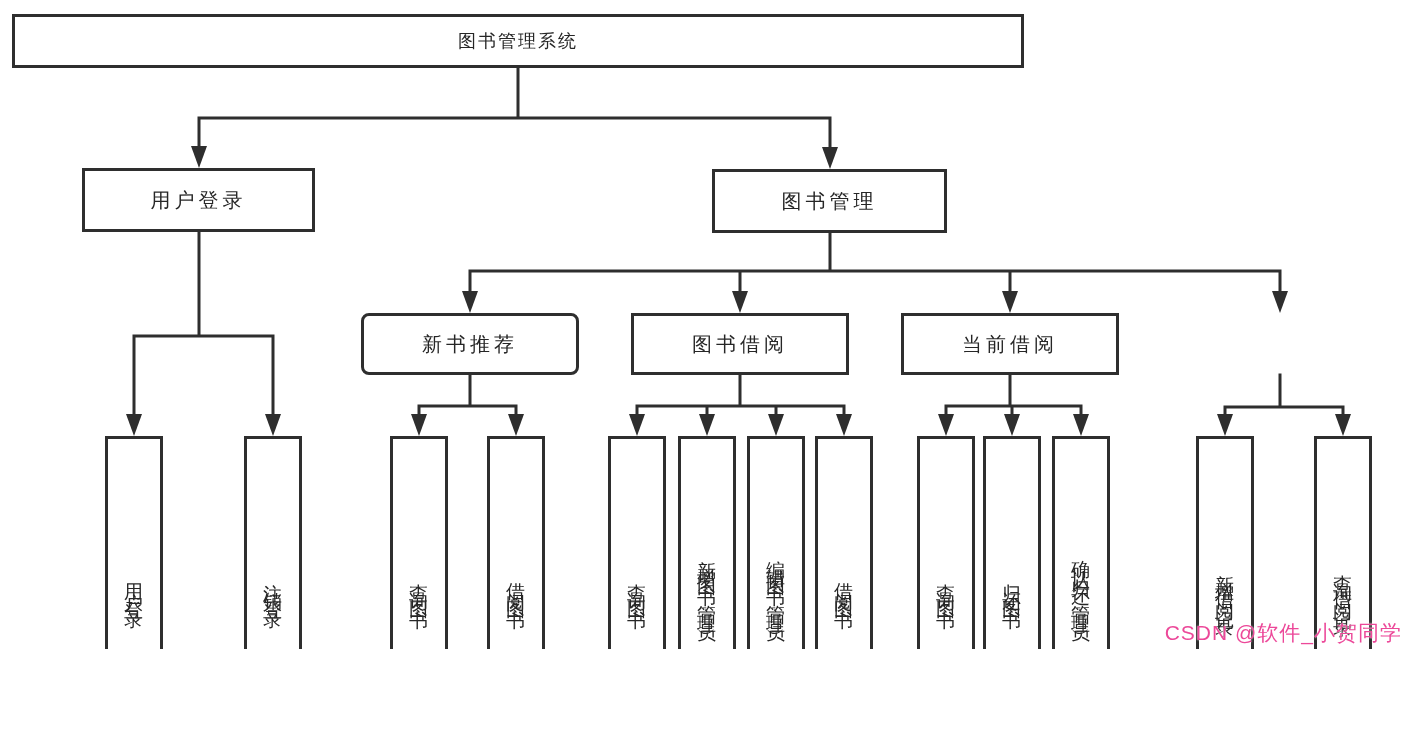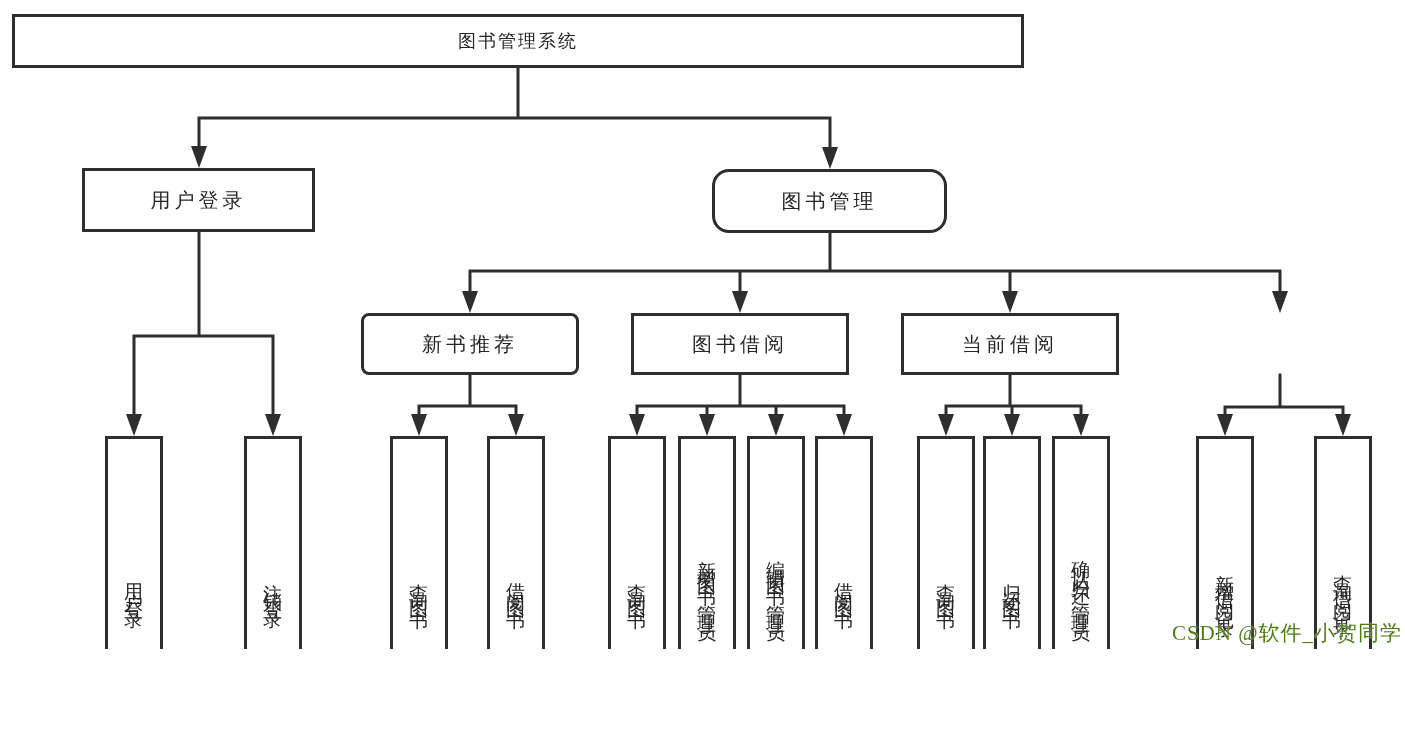--- a/index.html
+++ b/index.html
@@ -1,21 +1,21 @@
 <!DOCTYPE html>
 <html><head>
 <meta charset="utf-8">
 <style>
   html, body { margin: 0; padding: 0; background: #ffffff; }
   .canvas {
     position: relative;
     width: 1405px;
     height: 649px;
     background: #ffffff;
-    font-family: Liberation Serif, serif;
+    font-family: Liberation Sans, sans-serif;
     color: #262626;
     overflow: hidden;
   }
   .wires {
     position: absolute;
     left: 0; top: 0;
     width: 1405px; height: 747px;
     pointer-events: none;
   }
   .hbox {
@@ -50,21 +50,21 @@
     line-height: 1;
     letter-spacing: 9px;
     white-space: nowrap;
   }
   .watermark {
     position: absolute;
     right: 3px;
     bottom: 2px;
     font-size: 21px;
     letter-spacing: 1px;
-    color: #4d7c0f;
+    color: #ec4899;
     text-shadow: 0 0 2px #ffffff;
     white-space: nowrap;
   }
 </style>
 </head>
 <body>
 
 <div class="canvas">
 
   <svg class="wires" viewBox="0 0 1405 747" xmlns="http://www.w3.org/2000/svg">
@@ -94,21 +94,21 @@
       <polygon points="1012,436 1004,414 1020,414"></polygon>
       <polygon points="1081,436 1073,414 1089,414"></polygon>
       <polygon points="1225,436 1217,414 1233,414"></polygon>
       <polygon points="1343,436 1335,414 1351,414"></polygon>
     </g>
   </svg>
 
   <div class="hbox rootbox" style="left:12px; top:14px; width:1012px; height:54px;">图书管理系统</div>
 
   <div class="hbox" style="left:82px; top:168px; width:233px; height:64px;">用户登录</div>
-  <div class="hbox" style="left:712px; top:169px; width:235px; height:64px;border-radius:17px;">图书管理</div>
+  <div class="hbox" style="left:712px; top:169px; width:235px; height:64px;">图书管理</div>
 
   <div class="hbox" style="left:361px; top:313px; width:218px; height:62px;border-radius:8px;">新书推荐</div>
   <div class="hbox" style="left:631px; top:313px; width:218px; height:62px;">图书借阅</div>
   <div class="hbox" style="left:901px; top:313px; width:218px; height:62px;">当前借阅</div>
 
   <div class="vbox" style="left:105px;">
     <span class="vtext">用户登录</span>
   </div>
   <div class="vbox" style="left:244px;">
     <span class="vtext">注销登录</span>

